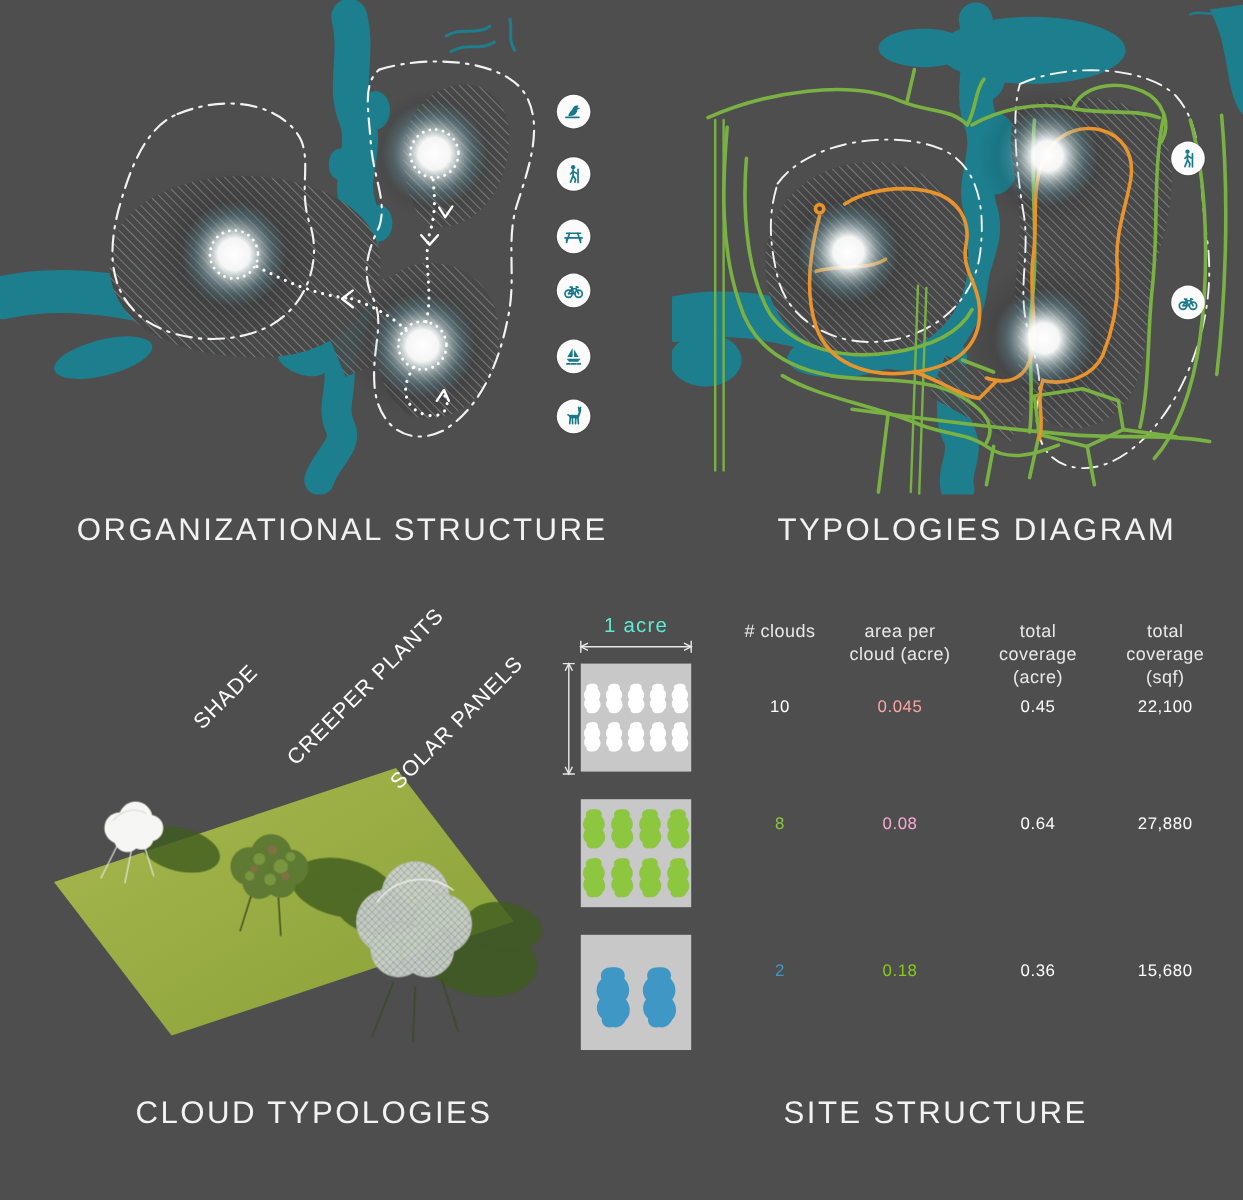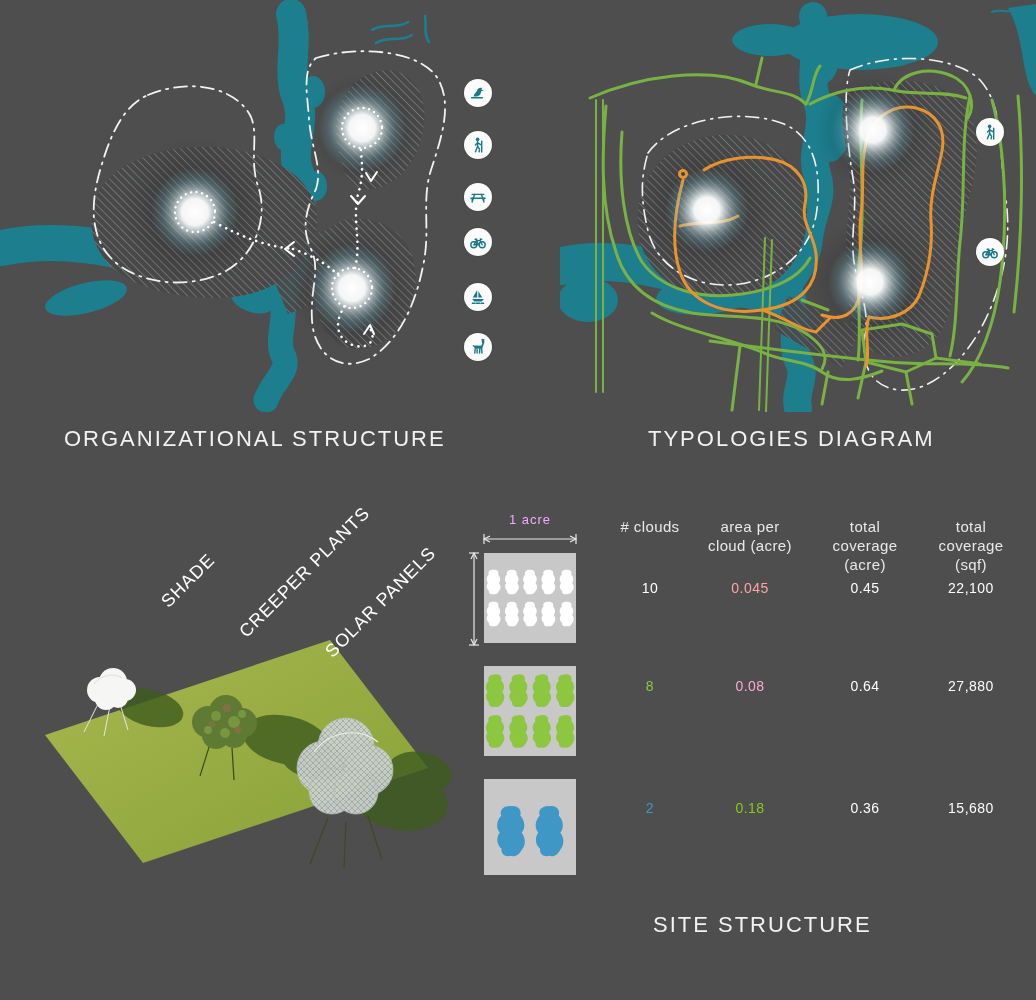--- a/index.html
+++ b/index.html
@@ -1,37 +1,37 @@
 <!DOCTYPE html>
 <html style="--water: #1d7f8e; --path-green: #79b143; --path-orange: #e8932c; --icon-teal: #17798a; --swatch-bg: #c8c8c8; --cloud-white: #ffffff; --cloud-green: #8dc63f; --cloud-blue: #3f97c6;"><head>
 <meta charset="utf-8">
 <style>
   html,body{margin:0;padding:0;background:#4e4e4e;}
   #board{position:relative;width:1036px;height:1000px;background:#4e4e4e;overflow:hidden;
          font-family:"Liberation Sans", sans-serif;}
   .abs{position:absolute;}
-  .panel-title{position:absolute;color:#f2f2f2;font-size:22px;letter-spacing:2px;font-weight:400;white-space:nowrap;}
+  .panel-title{position:absolute;color:#f2f2f2;font-size:26px;letter-spacing:2px;font-weight:400;white-space:nowrap;}
   .icon-circle{position:absolute;width:28px;height:28px;border-radius:50%;background:#fbfbfb;
                display:flex;align-items:center;justify-content:center;box-shadow:0 0 0 1px rgba(0,0,0,0.08);}
   .icon-glyph{stroke:var(--icon-teal);fill:none;stroke-width:1.4;stroke-linecap:round;stroke-linejoin:round;}
   .fill-teal{fill:var(--icon-teal);stroke:none;}
   .water-stroke{stroke:var(--water);fill:none;stroke-linecap:round;}
   .water-fill{fill:var(--water);stroke:none;}
   .green-path{stroke:var(--path-green);fill:none;stroke-width:3;stroke-linecap:round;stroke-linejoin:round;}
   .green-thin{stroke:var(--path-green);fill:none;stroke-width:2;stroke-linecap:round;}
   .orange-path{stroke:var(--path-orange);fill:none;stroke-width:3;stroke-linecap:round;stroke-linejoin:round;}
   .dashdot{stroke:#f2f2f2;fill:none;stroke-width:1.8;stroke-dasharray:13 6 2 6;stroke-linecap:round;}
   .dashdot2{stroke:#f2f2f2;fill:none;stroke-width:1.6;stroke-dasharray:13 6 2 6;stroke-linecap:round;}
   .dotted{stroke:#fff;fill:none;stroke-width:2.6;stroke-dasharray:0.1 6.5;stroke-linecap:round;}
   .dotted-ring{stroke:#fff;fill:none;stroke-width:2.4;stroke-dasharray:0.1 5.5;stroke-linecap:round;}
   .chev{stroke:#fff;fill:none;stroke-width:2;stroke-linecap:round;stroke-linejoin:round;}
   .rot-label{position:absolute;color:#fff;font-size:18px;letter-spacing:1px;white-space:nowrap;
              transform:rotate(-45deg);transform-origin:0 100%;height:22px;line-height:22px;}
   .swatch{position:absolute;left:484px;width:92px;background:var(--swatch-bg);}
-  .dim-label{position:absolute;color:#f0abfc;font-size:13px;letter-spacing:1px;text-align:center;}
+  .dim-label{position:absolute;color:#5eead4;font-size:17px;letter-spacing:1px;text-align:center;}
   .dim-line{stroke:#e8e8e8;stroke-width:1.2;fill:none;}
   .tbl-head{position:absolute;left:612px;top:517px;display:grid;grid-template-columns:76px 124px 106px 106px;
             text-align:center;font-size:15px;color:#e9e9e9;letter-spacing:.4px;line-height:1.28;white-space:pre-line;}
   .tbl-row{position:absolute;left:612px;display:grid;grid-template-columns:76px 124px 106px 106px;
            text-align:center;font-size:14px;color:#fdfdfd;letter-spacing:.5px;}
   .leg{stroke:#e4e4e4;stroke-width:1;}
   .leg-dark{stroke:#3c4a22;stroke-width:1.2;}
 </style>
 </head>
 <body>
@@ -317,20 +317,21 @@
           <circle cx="328" cy="164" r="22"></circle>
       </g>
       <path d="M286,124 C300,104 330,98 350,114" stroke="#eceeec" stroke-width="1.2" fill="none"></path>
     </g>
   </svg>
 
   <div class="rot-label" style="left:172px;top:590px">SHADE</div>
   <div class="rot-label" style="left:250px;top:620px">CREEPER PLANTS</div>
   <div class="rot-label" style="left:336px;top:640px">SOLAR PANELS</div>
 
+  <div class="panel-title" style="left:113px;top:912px">CLOUD TYPOLOGIES</div>
 
   <div class="dim-label" style="left:474px;top:512px;width:112px">1 acre</div>
 
   <svg class="abs" style="left:482px;top:533px" width="96" height="12" viewBox="0 0 96 12">
     <line class="dim-line" x1="2" y1="6" x2="94" y2="6"></line>
     <line class="dim-line" x1="2" y1="1" x2="2" y2="11"></line>
     <line class="dim-line" x1="94" y1="1" x2="94" y2="11"></line>
     <path class="dim-line" d="M8,3 L2,6 L8,9 M88,3 L94,6 L88,9"></path>
   </svg>
   <svg class="abs" style="left:468px;top:551px" width="12" height="96" viewBox="0 0 12 96">

